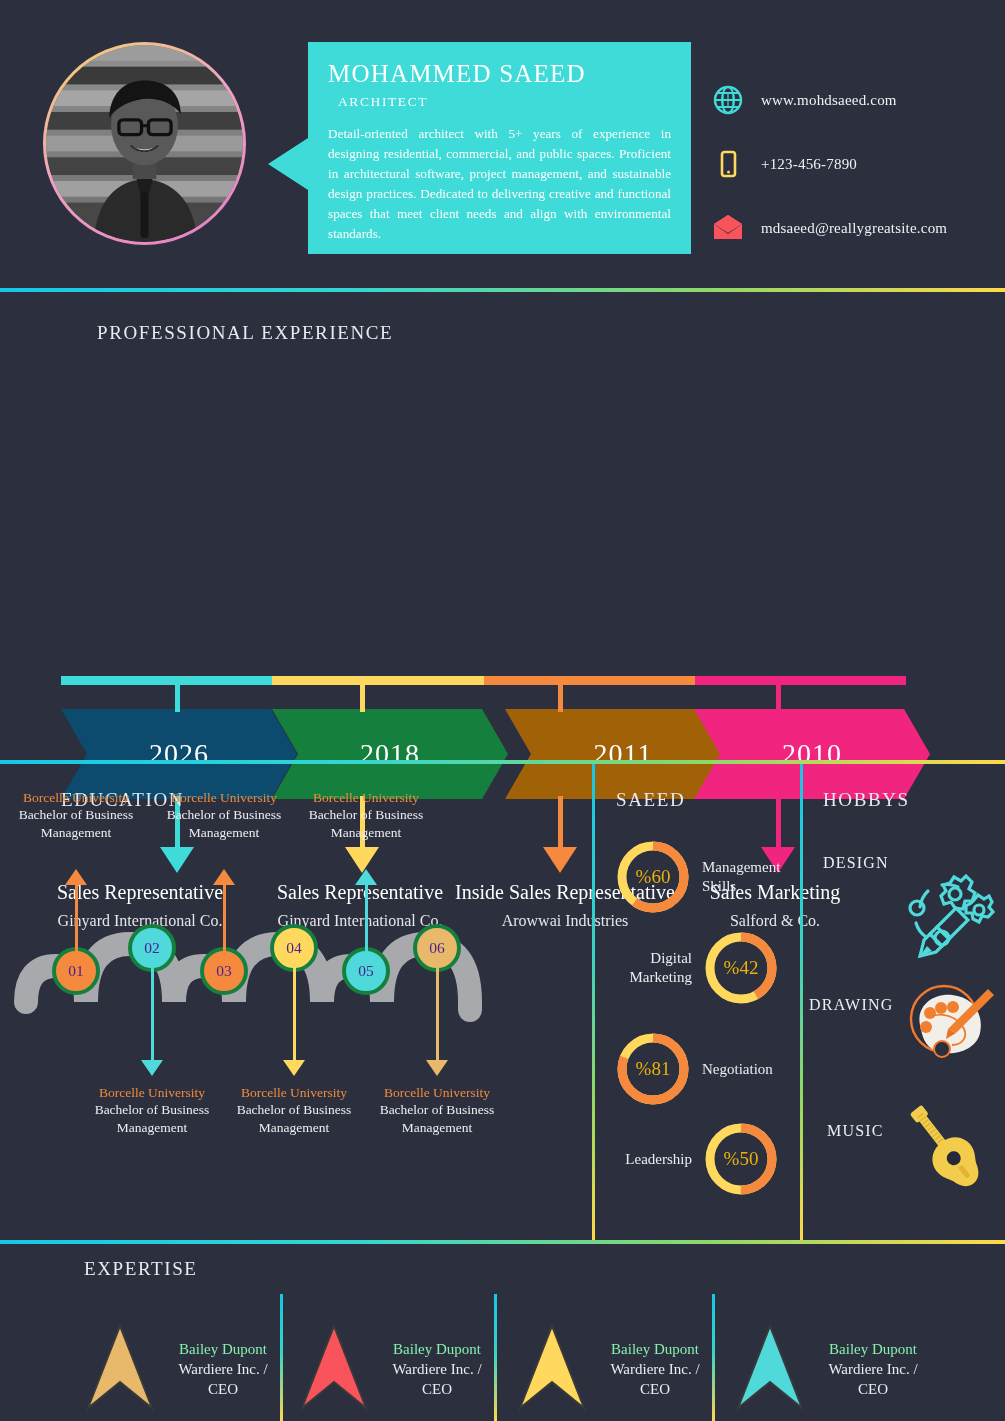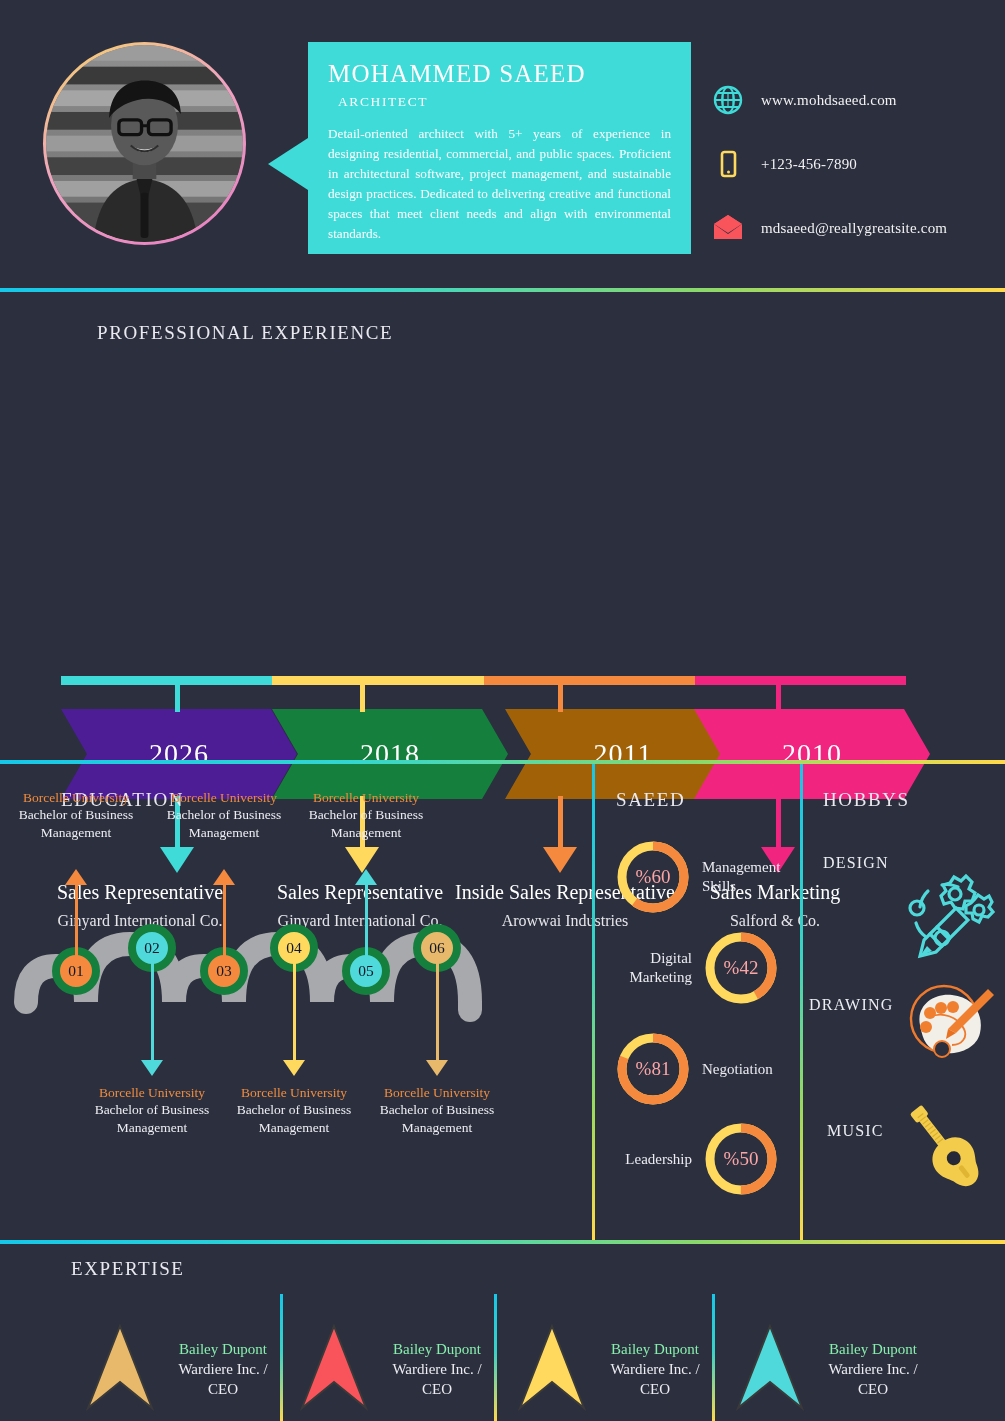--- a/index.html
+++ b/index.html
@@ -103,47 +103,47 @@
   }
   .edu-title { position: absolute; left: 61px; top: 25px; }
   .skills-title { position: absolute; left: 616px; top: 25px; }
   .hobby-title { position: absolute; left: 823px; top: 25px; }
 
   
   .snake { position: absolute; left: 14px; top: 160px; width: 510px; height: 130px; }
   .edu-node {
     position: absolute; width: 48px; height: 48px; border-radius: 50%;
     display: flex; align-items: center; justify-content: center;
-    font-size: 15.5px; color: #0f172a; border: 8px solid #15803d; text-align: center;
+    font-size: 15.5px; color: #4c1d95; border: 4px solid #15803d; text-align: center;
   }
   .edu-stem { position: absolute; width: 3px; }
   .edu-up-head {
     position: absolute; width: 0; height: 0;
     border-left: 11px solid transparent; border-right: 11px solid transparent;
   }
   .edu-text { position: absolute; width: 150px; text-align: center; line-height: 1.28; }
   .edu-univ { font-size: 13.5px; color: #f18c3d; }
   .edu-deg { font-size: 13.5px; color: #eeeef2; }
 
   
   .skill-row { position: absolute; display: flex; align-items: center; }
   .donut { position: relative; width: 78px; height: 78px; flex: 0 0 78px; }
   .donut-label {
     position: absolute; inset: 0; display: flex; align-items: center; justify-content: center;
-    font-size: 19px; color: #fca5a5;
+    font-size: 19px; color: #eab308;
   }
   .skill-name { font-size: 15px; color: #ececf1; line-height: 1.25; width: 92px; }
 
   
   .hobby-row { position: absolute; display: flex; align-items: center; }
   .hobby-name { font-size: 16px; letter-spacing: 1.2px; color: #eceef2; }
 
   
   #expertise { position: absolute; left: 0; top: 1244px; width: 1005px; height: 177px; }
-  .exp2-title { position: absolute; left: 71px; top: 14px; }
+  .exp2-title { position: absolute; left: 84px; top: 14px; }
   .exp2-item { position: absolute; top: 78px; display: flex; align-items: center; }
   .exp2-sep {
     position: absolute; top: 50px; width: 3px; height: 128px;
     background: linear-gradient(to bottom, #16c7e8 0%, #3ad2c6 45%, #ffd94a 100%);
   }
   .exp2-text { margin-left: 8px; text-align: center; width: 118px; }
   .exp2-name { font-size: 15px; color: #86efac; line-height: 1.3; }
   .exp2-co { font-size: 15px; color: #ededf1; line-height: 1.32; }
 </style>
 </head>
@@ -243,21 +243,21 @@
     <div class="sec-title exp-title">PROFESSIONAL EXPERIENCE</div>
 
     <div class="tl-bar">
       <div class="tl-seg" style="background: rgb(62, 219, 216);"></div>
       <div class="tl-seg" style="background: rgb(255, 217, 94);"></div>
       <div class="tl-seg" style="background: rgb(245, 138, 62);"></div>
       <div class="tl-seg" style="background: rgb(241, 37, 127);"></div>
     </div>
 
     <div class="arrows">
-      <div class="chev" id="chev0" style="left: 0px; background: #4c1d95; clip-path: polygon(0px 0px, 89% 0px, 100% 50%, 89% 100%, 0px 100%, 11% 50%);">
+      <div class="chev" id="chev0" style="left: 0px; background: #0c4a6e; clip-path: polygon(0px 0px, 89% 0px, 100% 50%, 89% 100%, 0px 100%, 11% 50%);">
           <span>2026</span>
         </div>
       <div class="chev" id="chev1" style="left: 211px; background: #15803d;">
           <span>2018</span>
         </div>
       <div class="chev" id="chev2" style="left: 444px; background: #a16207;">
           <span>2011</span>
         </div>
       <div class="chev" id="chev3" style="left: 633px; background: rgb(241, 37, 127);">
           <span>2010</span>

